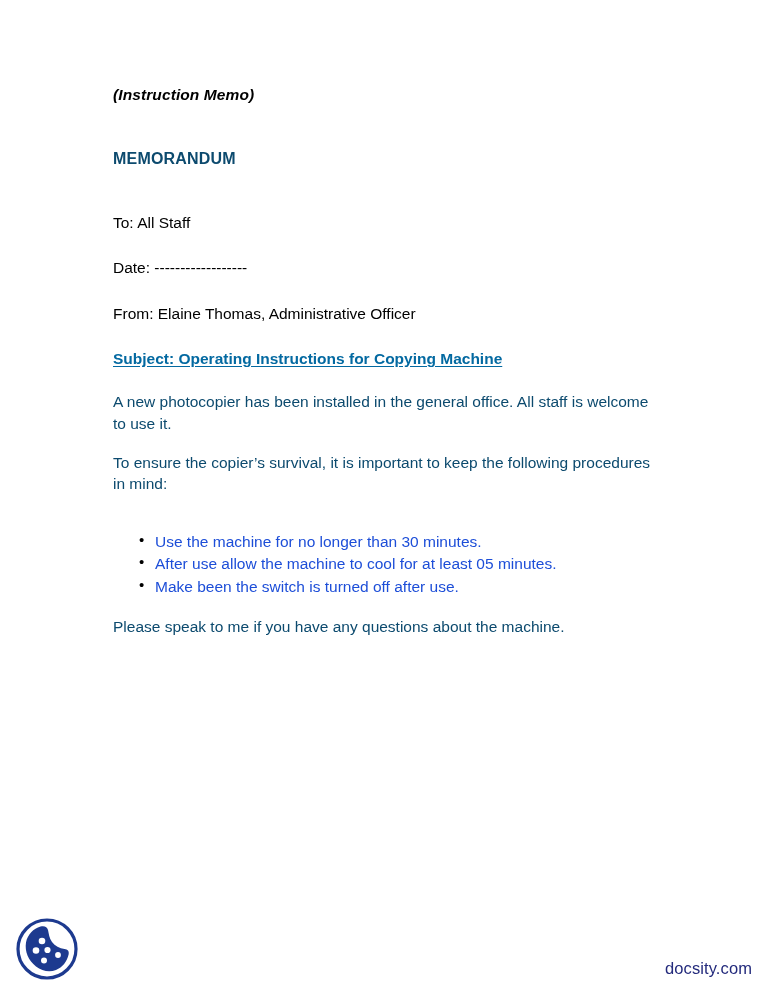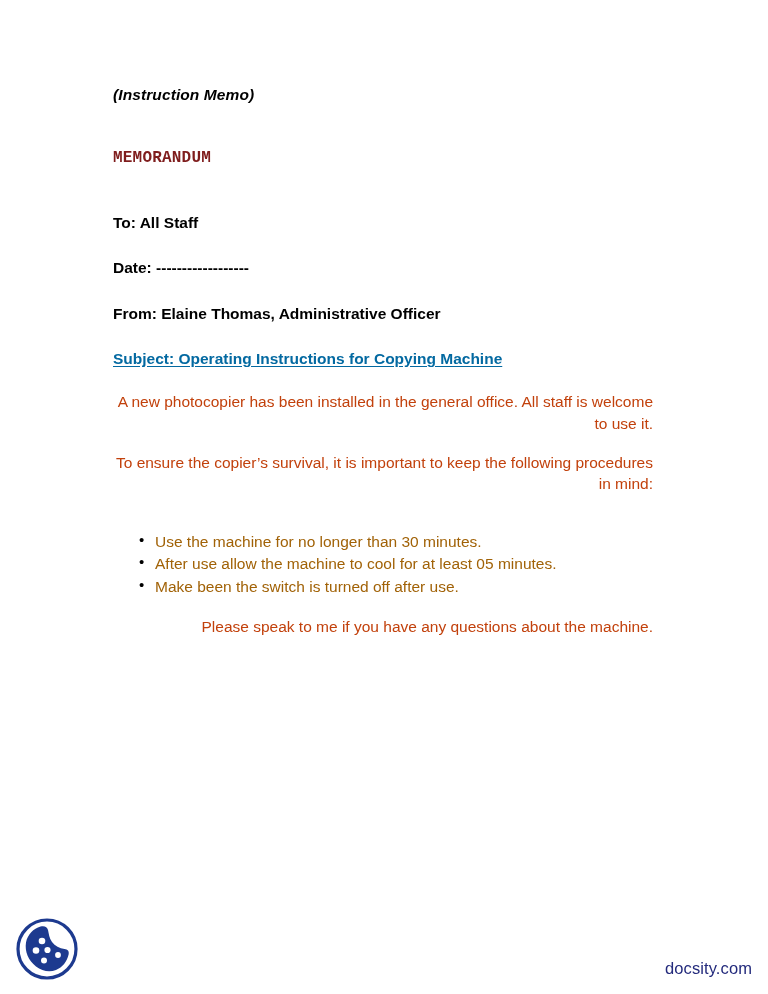--- a/index.html
+++ b/index.html
@@ -34,68 +34,65 @@
     font-size: 15.5px;
     color: #000000;
     letter-spacing: 0.1px;
     margin: 0 0 44px 0;
     line-height: 1.2;
   }
 
   .memo-title {
     font-weight: bold;
     font-size: 16px;
-    color: #7f1d1d;
+    color: #0c4a6e;
     letter-spacing: 0.2px;
     margin: 0 0 45px 0;
     line-height: 1.2;
-    font-family: Liberation Mono, monospace;
   }
 
   .field-line {
     font-size: 15.5px;
     color: #000000;
     margin: 0 0 26px 0;
     line-height: 1.25;
     white-space: pre-wrap;
-    font-weight: bold;
   }
 
   .subject-line {
     font-weight: bold;
     font-size: 15.5px;
     color: #0369a1;
     text-decoration: underline;
     text-underline-offset: 2px;
     margin: 0 0 23px 0;
     line-height: 1.25;
   }
 
   .para {
     font-size: 15.5px;
-    color: #c2410c;
+    color: #0c4a6e;
     line-height: 1.38;
     margin: 0 0 18px 0;
     max-width: 540px;
-    text-align: right;
   }
 
   .para.tight {
     margin-bottom: 36px;
   }
 
   .bullet-list {
     list-style: none;
     margin: 0 0 18px 0;
     padding: 0;
   }
   .bullet-list li {
     position: relative;
     font-size: 15.5px;
-    color: #a16207;
+    color: #1d4ed8;
     line-height: 1.38;
     padding-left: 42px;
     margin: 0 0 1px 0;
   }
   .bullet-list li::before {
     content: "\2022";
     position: absolute;
     left: 26px;
     top: -1px;
     font-size: 15px;

